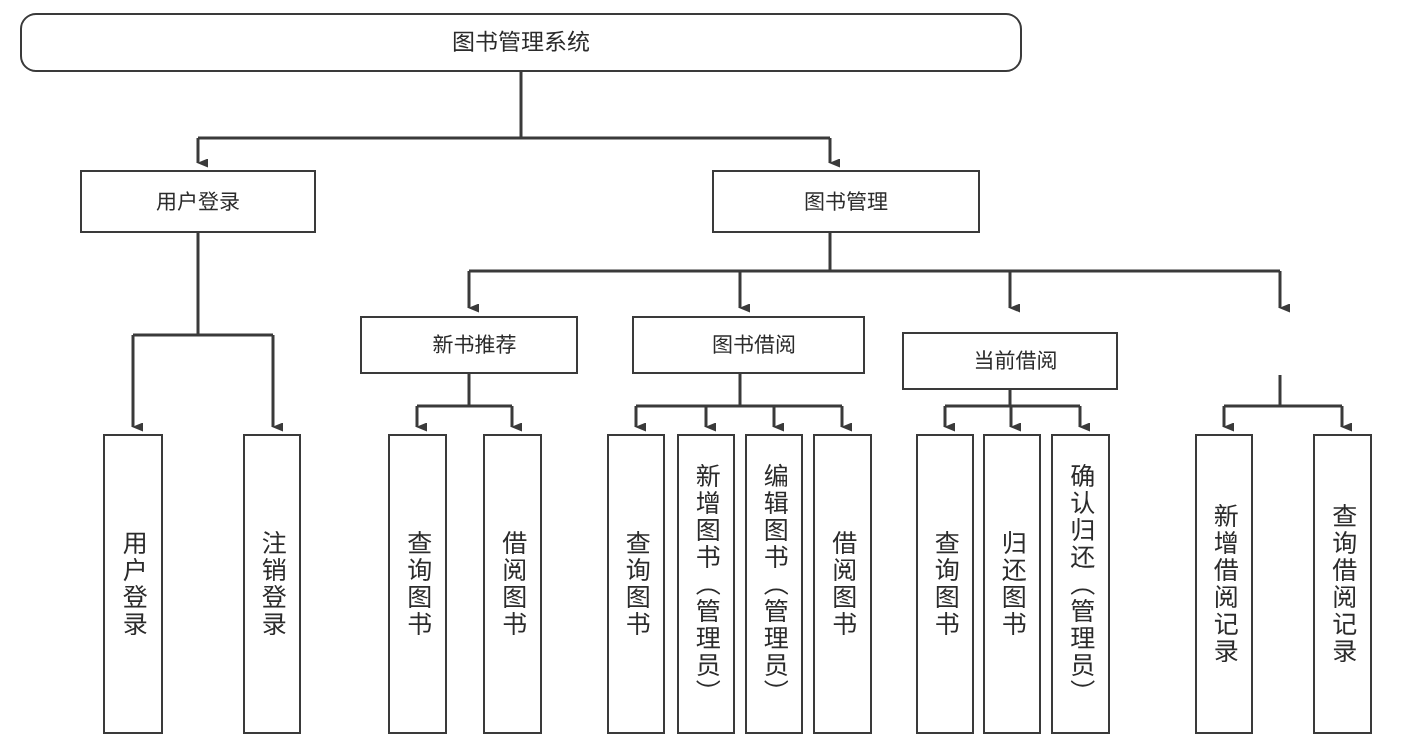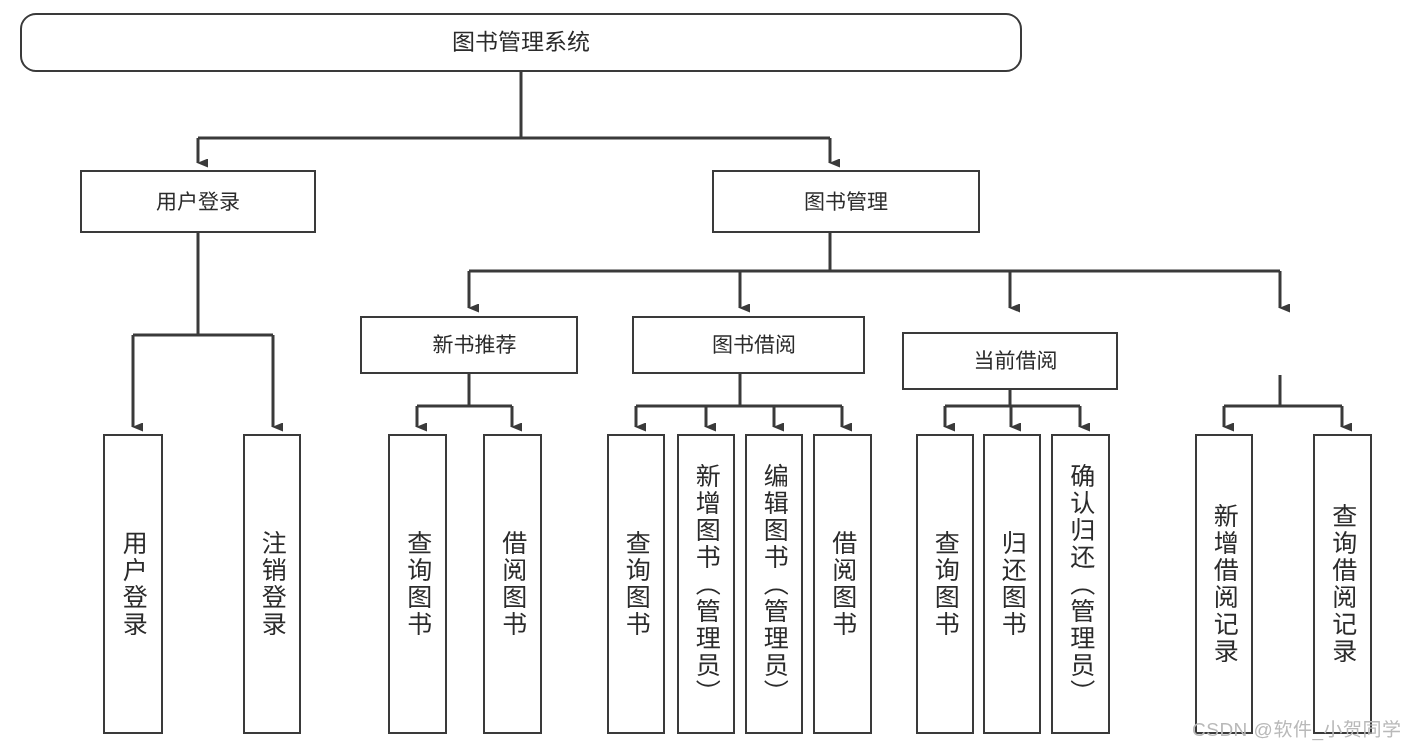--- a/index.html
+++ b/index.html
@@ -193,15 +193,14 @@
   </div>
 
   <div class="node leaf" style="left:1195px; top:434px; width:58px; height:300px; font-size:25px;">
     <span class="node-label">新增借阅记录</span>
   </div>
 
   <div class="node leaf" style="left:1313px; top:434px; width:59px; height:300px; font-size:25px;">
     <span class="node-label">查询借阅记录</span>
   </div>
 
-  <div class="watermark" style="left:1192px; top:714px;">CSDN @软件_小贺同学</div>
 
 </div>
 
 </body></html>

